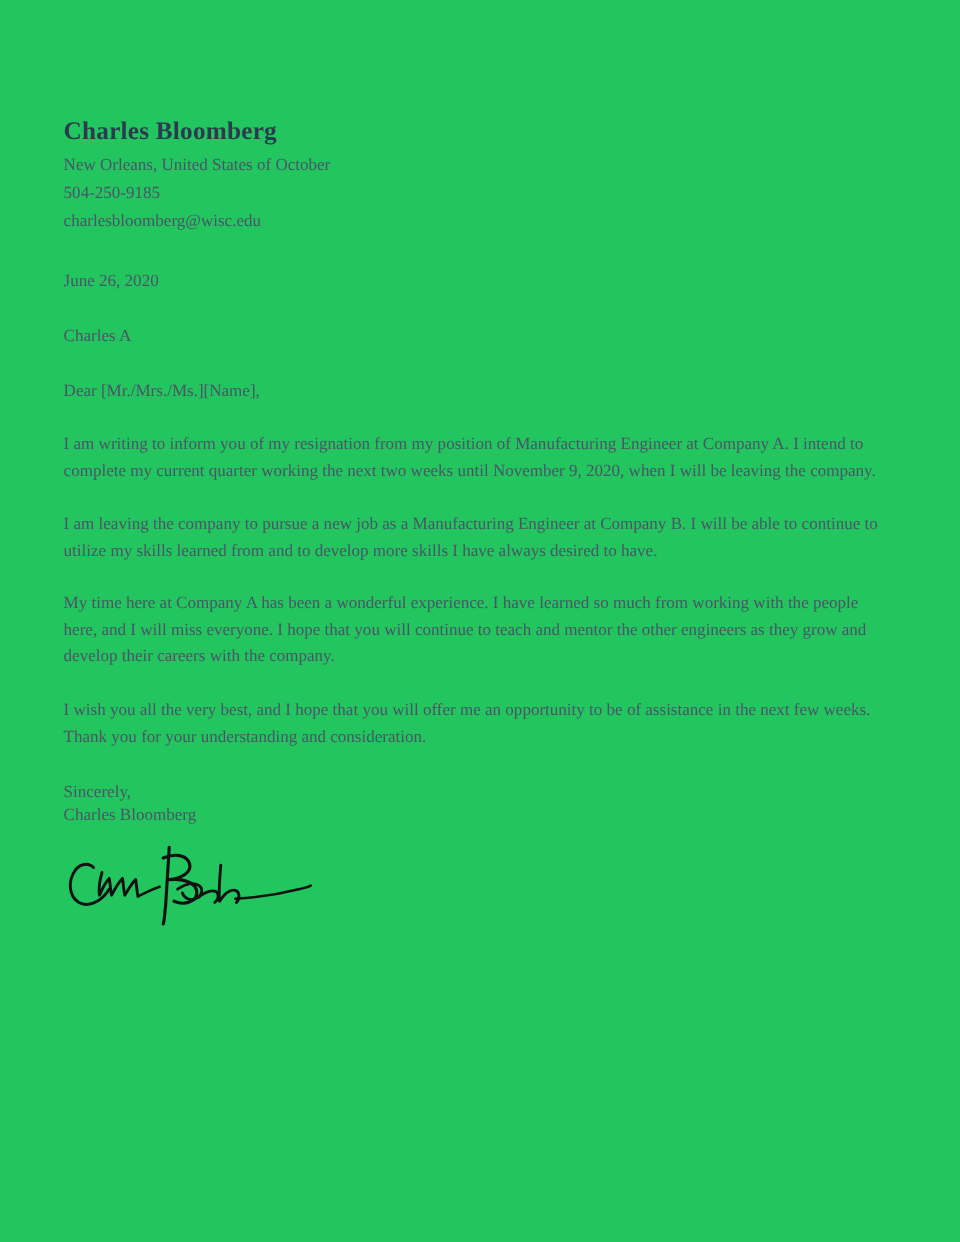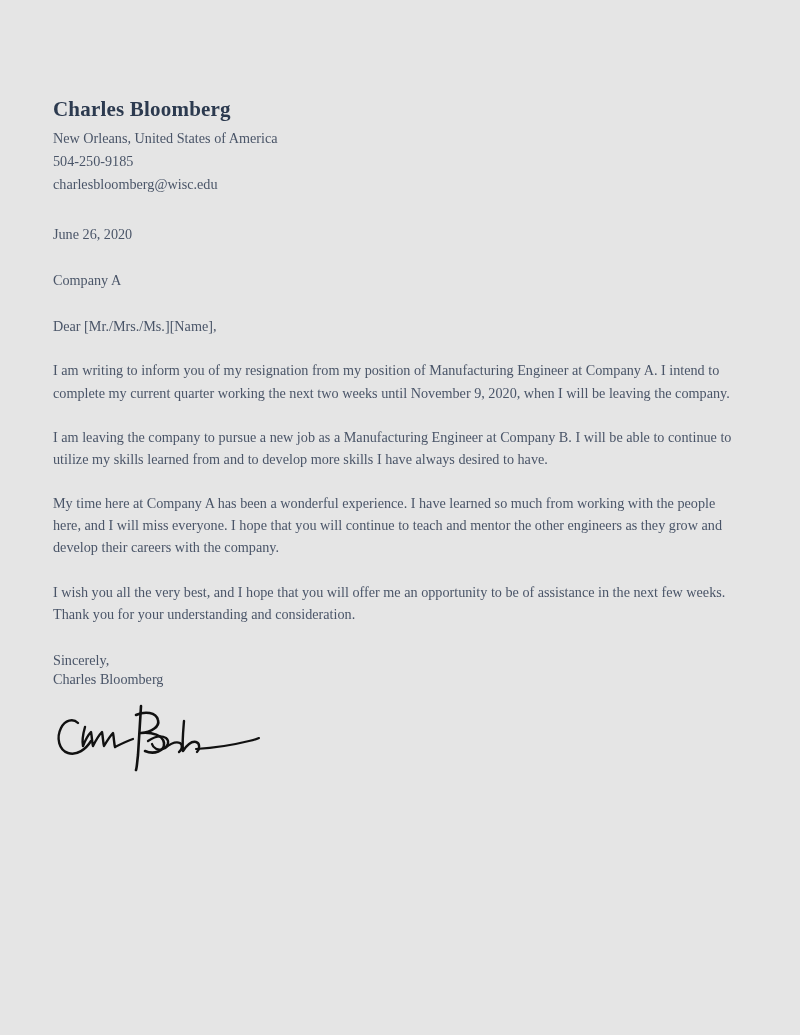--- a/index.html
+++ b/index.html
@@ -4,21 +4,21 @@
 <style>
   html, body {
     margin: 0;
     padding: 0;
     background: #ffffff;
   }
   .page {
     position: relative;
     width: 800px;
     height: 1035px;
-    background: #e5e5e5;
+    background: #22c55e;
     overflow: hidden;
     font-family: "Liberation Serif", "DejaVu Serif", serif;
     color: #4a5568;
   }
   .letter {
     position: absolute;
     left: 53px;
     top: 96px;
     width: 690px;
   }
@@ -87,28 +87,28 @@
   }
 </style>
 </head>
 <body>
 
 <div class="page">
   <div class="letter">
 
     <div class="sender-block">
       <h1 class="sender-name">Charles Bloomberg</h1>
-      <p class="sender-line">New Orleans, United States of America</p>
+      <p class="sender-line">New Orleans, United States of October</p>
       <p class="sender-line">504-250-9185</p>
       <p class="sender-line">charlesbloomberg@wisc.edu</p>
     </div>
 
     <p class="date-line">June 26, 2020</p>
 
-    <p class="recipient-line">Company A</p>
+    <p class="recipient-line">Charles A</p>
 
     <p class="salutation-line">Dear [Mr./Mrs./Ms.][Name],</p>
 
     <p class="body-paragraph">I am writing to inform you of my resignation from my position of Manufacturing Engineer at Company A. I intend to complete my current quarter working the next two weeks until November 9, 2020, when I will be leaving the company.</p>
 
     <p class="body-paragraph">I am leaving the company to pursue a new job as a Manufacturing Engineer at Company B. I will be able to continue to utilize my skills learned from and to develop more skills I have always desired to have.</p>
 
     <p class="body-paragraph">My time here at Company A has been a wonderful experience. I have learned so much from working with the people here, and I will miss everyone. I hope that you will continue to teach and mentor the other engineers as they grow and develop their careers with the company.</p>
 
     <p class="body-paragraph">I wish you all the very best, and I hope that you will offer me an opportunity to be of assistance in the next few weeks. Thank you for your understanding and consideration.</p>

